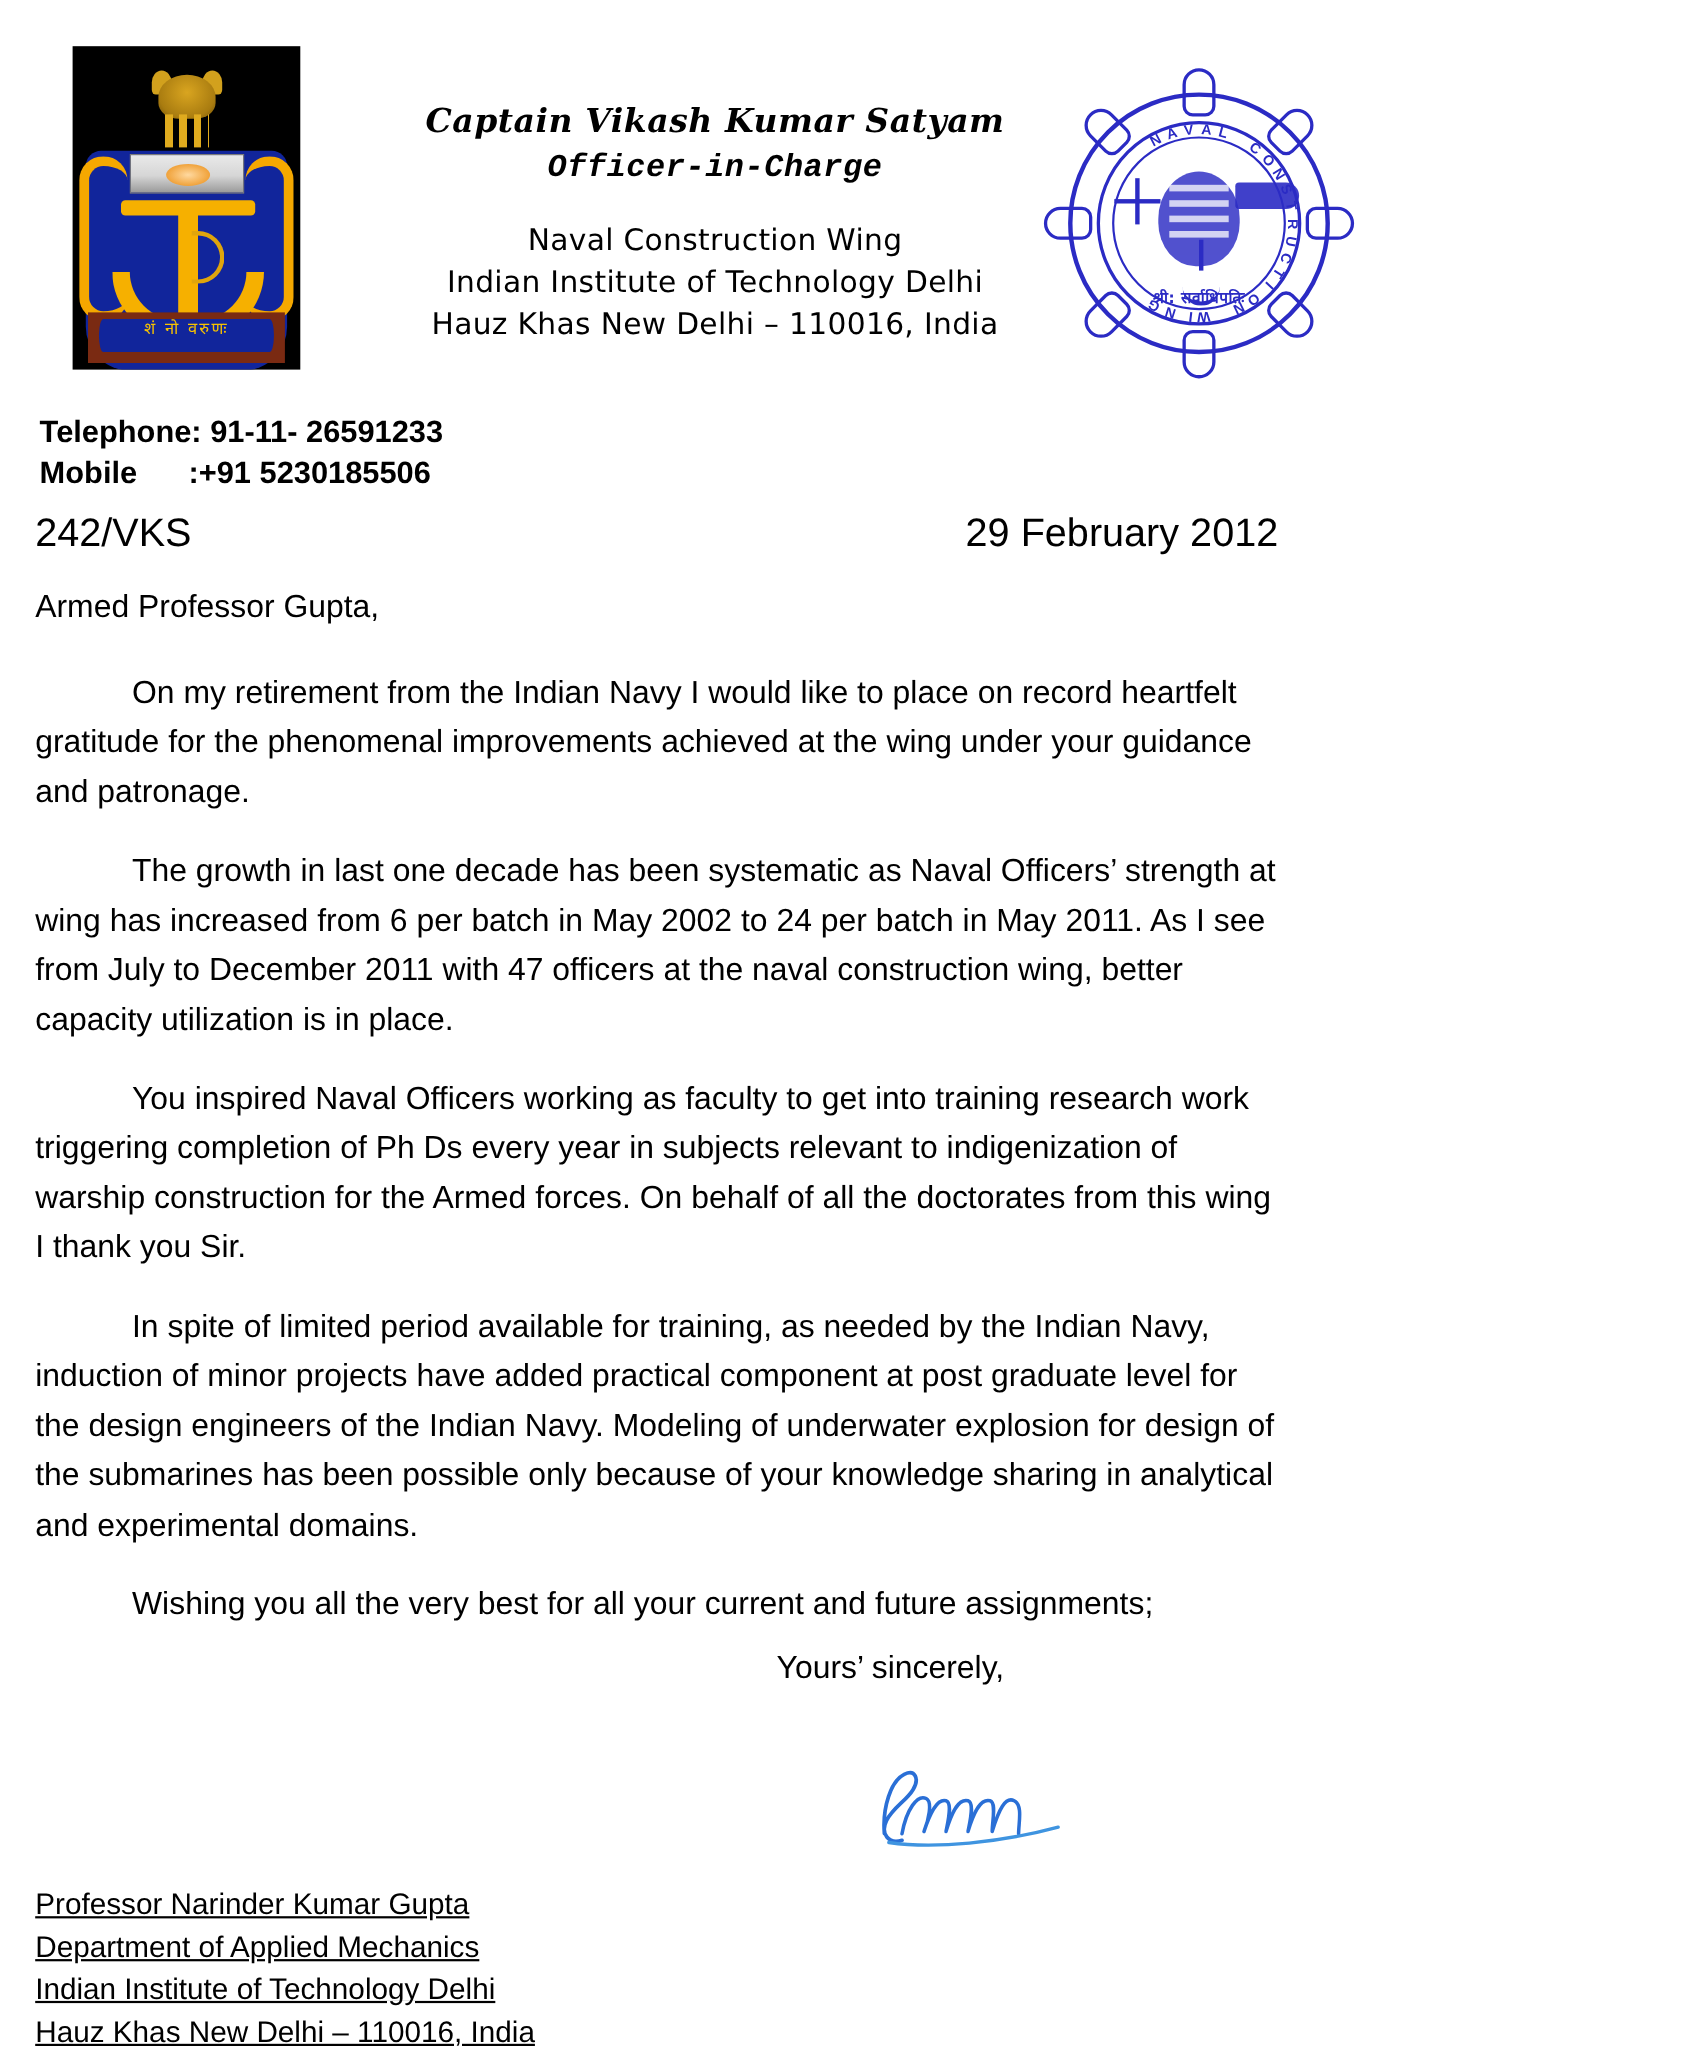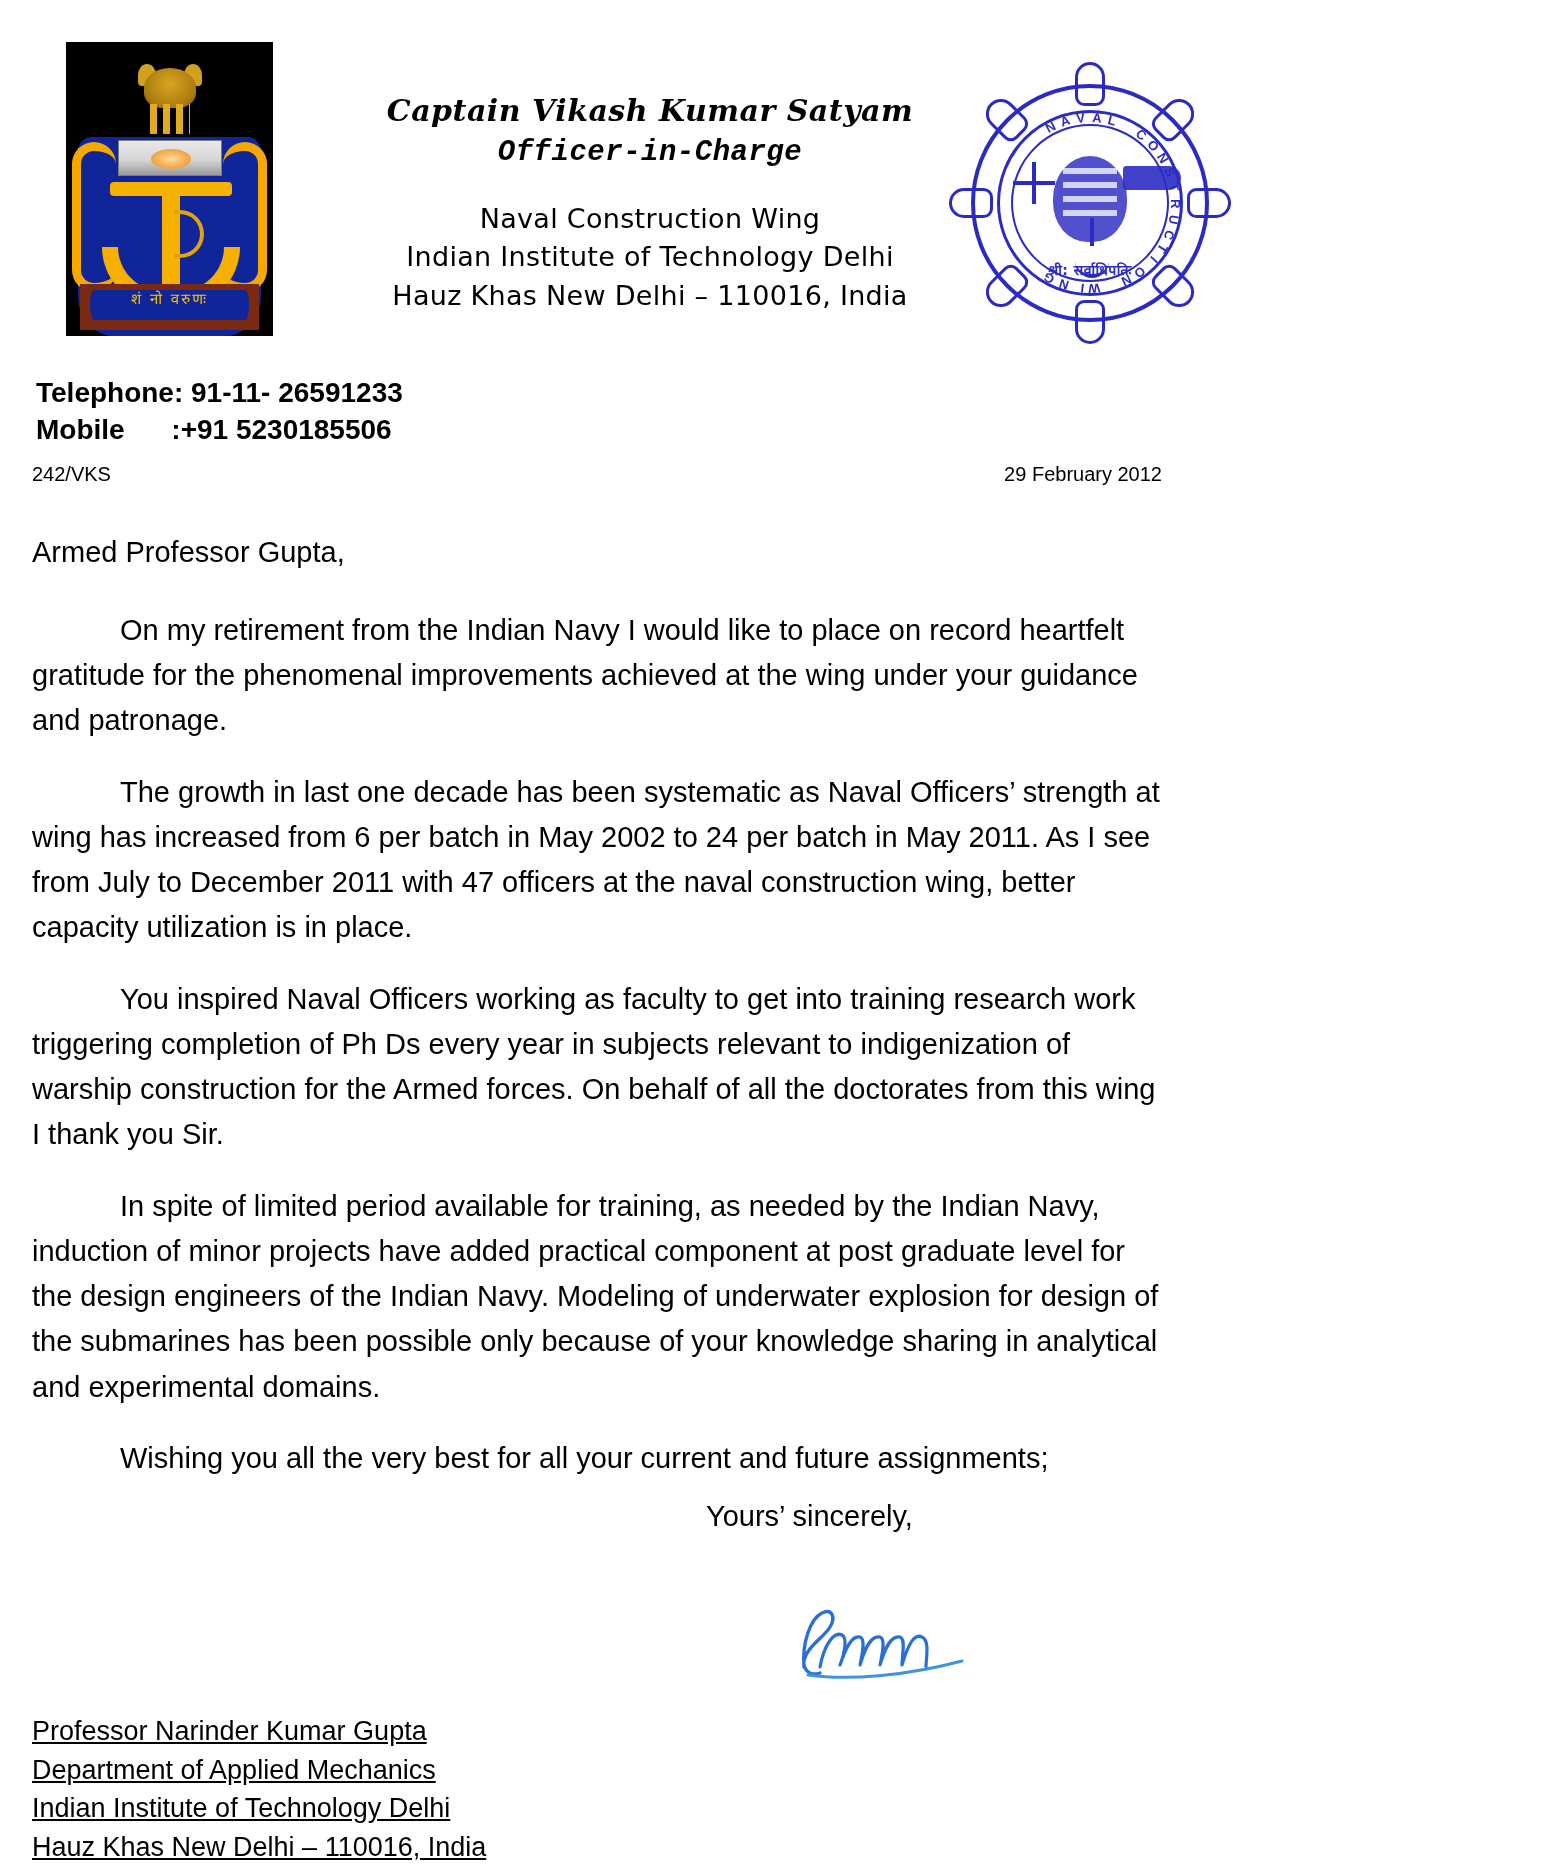--- a/index.html
+++ b/index.html
@@ -363,21 +363,21 @@
   .phone-line { white-space: pre; }
 
   
   .ref-row {
     position: absolute;
     left: 32px;
     top: 463px;
     width: 1130px;
     display: flex;
     justify-content: space-between;
-    font-size: 20px;
+    font-size: 36px;
     font-family: "Liberation Sans Narrow", "Liberation Sans", sans-serif;
     gap: 41px;
   }
 
   
   .salutation {
     position: absolute;
     left: 32px;
     top: 536px;
     font-size: 29px;

